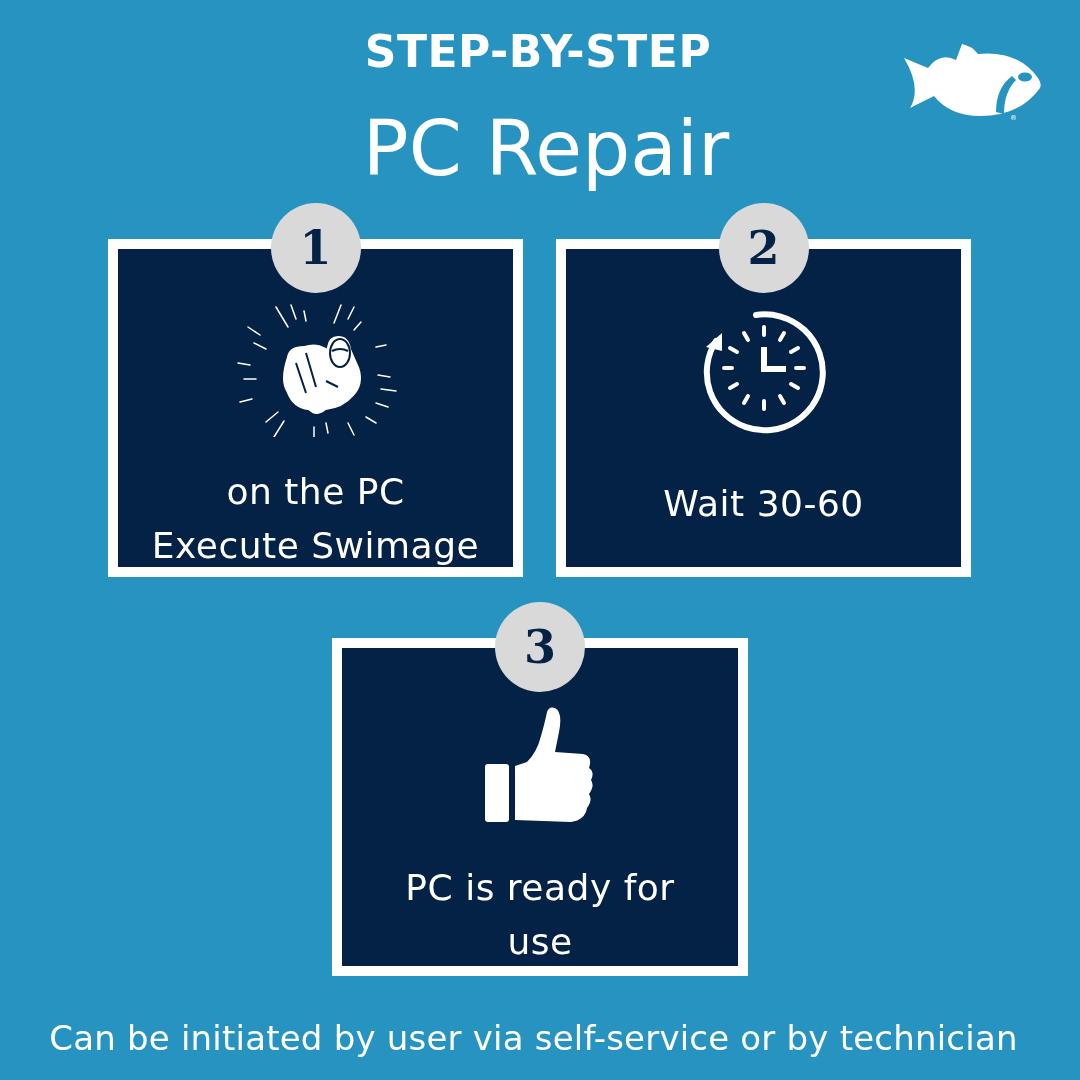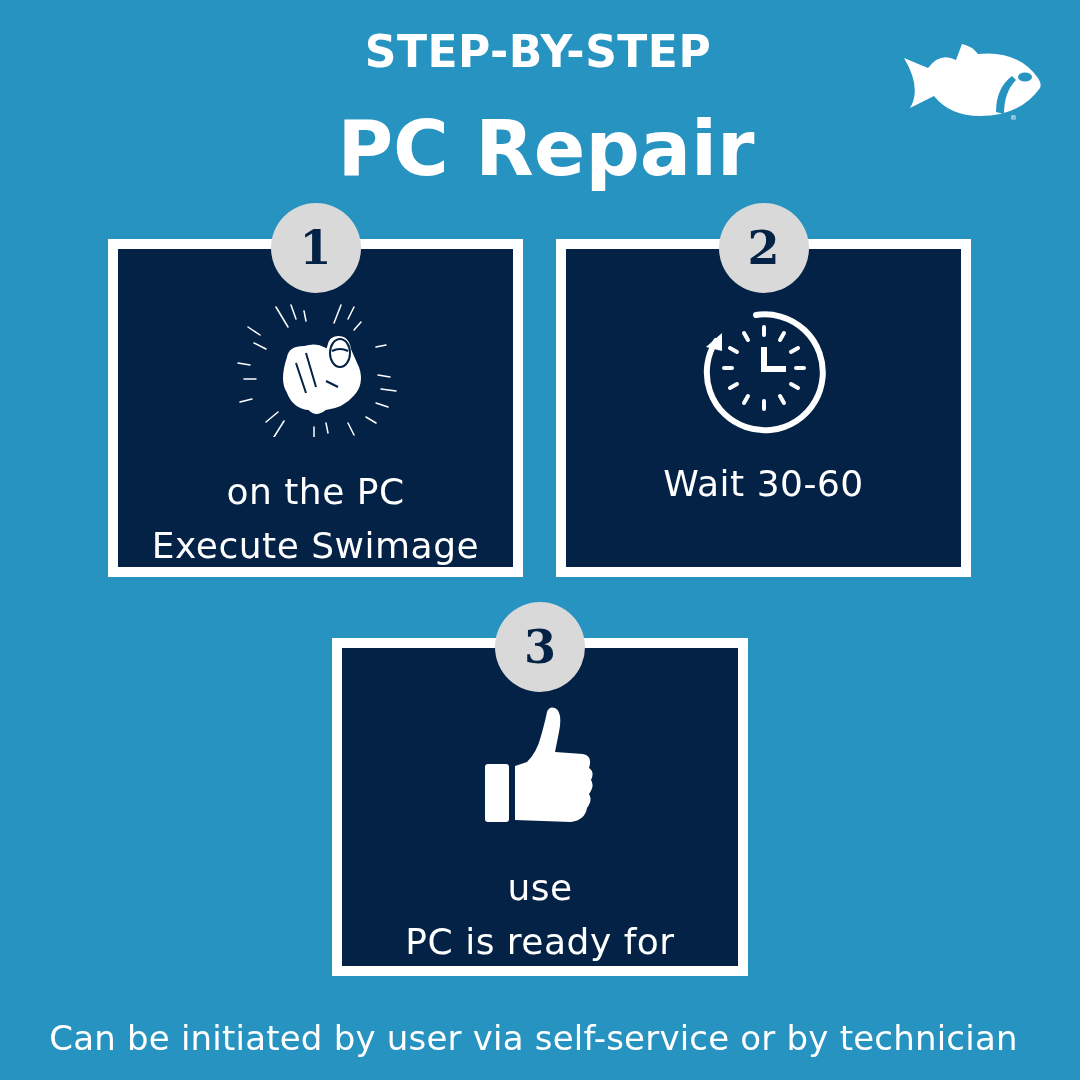--- a/index.html
+++ b/index.html
@@ -8,21 +8,21 @@
     background:#2693c1;
     font-family:"DejaVu Sans", sans-serif;
     color:#ffffff;
   }
   .subtitle {
     position:absolute; left:0; right:4px; top:26px;
     text-align:center; font-weight:bold; font-size:44px; letter-spacing:0.5px;
   }
   .title {
     position:absolute; left:12px; right:0; top:104px;
-    text-align:center; font-weight:bold; font-size:76px;
+    text-align:center; font-weight:normal; font-size:76px;
   }
   .logo { position:absolute; left:900px; top:38px; width:145px; height:85px; }
   .step {
     position:absolute; box-sizing:border-box;
     background:#ffffff; padding:10px;
   }
   .step .inner {
     width:100%; height:100%; background:#032245; position:relative;
   }
   .step .badge {
@@ -111,33 +111,33 @@
           <line x1="90" y1="26" x2="86" y2="33"></line>
         <line x1="36" y1="41" x2="43" y2="45"></line>
           <line x1="104" y1="41" x2="97" y2="45"></line>
         <line x1="36" y1="81" x2="43" y2="77"></line>
           <line x1="104" y1="81" x2="97" y2="77"></line>
         <line x1="50" y1="96" x2="54" y2="89"></line>
           <line x1="90" y1="96" x2="86" y2="89"></line>
       </g>
       <path d="M70 40 L70 62 L92 62" fill="none" stroke="#fff" stroke-width="6"></path>
     </svg>
-    <div class="label" style="top:208px;">
+    <div class="label" style="top:228px;">
       <div>Wait 30-60</div>
     </div>
   </div>
 </div>
 
 <div class="step" style="left:332px; top:638px; width:416px; height:338px;">
   <div class="inner">
     <div class="badge">3</div>
     <svg class="icon" style="top:54px;" width="130" height="130" viewBox="0 0 130 130">
       <rect x="10" y="62" width="24" height="58" rx="3" fill="#fff"></rect>
       <path fill="#fff" d="M40 64 L52 60 Q62 50 66 34 Q70 20 72 10 Q74 4 80 6 Q88 10 84 30 L80 50 L108 52 Q118 54 114 66 Q120 70 116 78 Q120 84 114 92 Q118 98 112 106 Q110 118 96 120 L40 118 Z"></path>
     </svg>
     <div class="label" style="top:213px;">
+      <div>PC is ready for</div>
       <div>use</div>
-      <div>PC is ready for</div>
     </div>
   </div>
 </div>
 
 <div class="footer">Can be initiated by user via self-service or by technician</div>
 
 </body></html>

